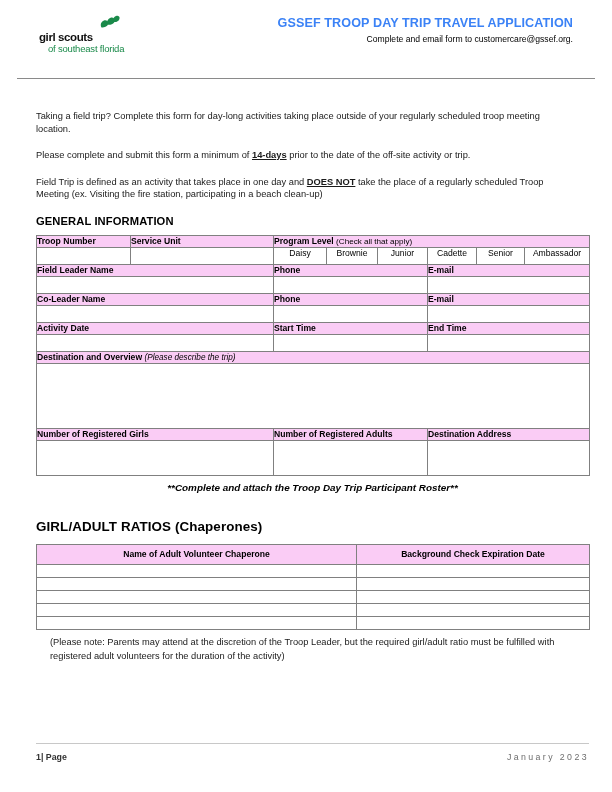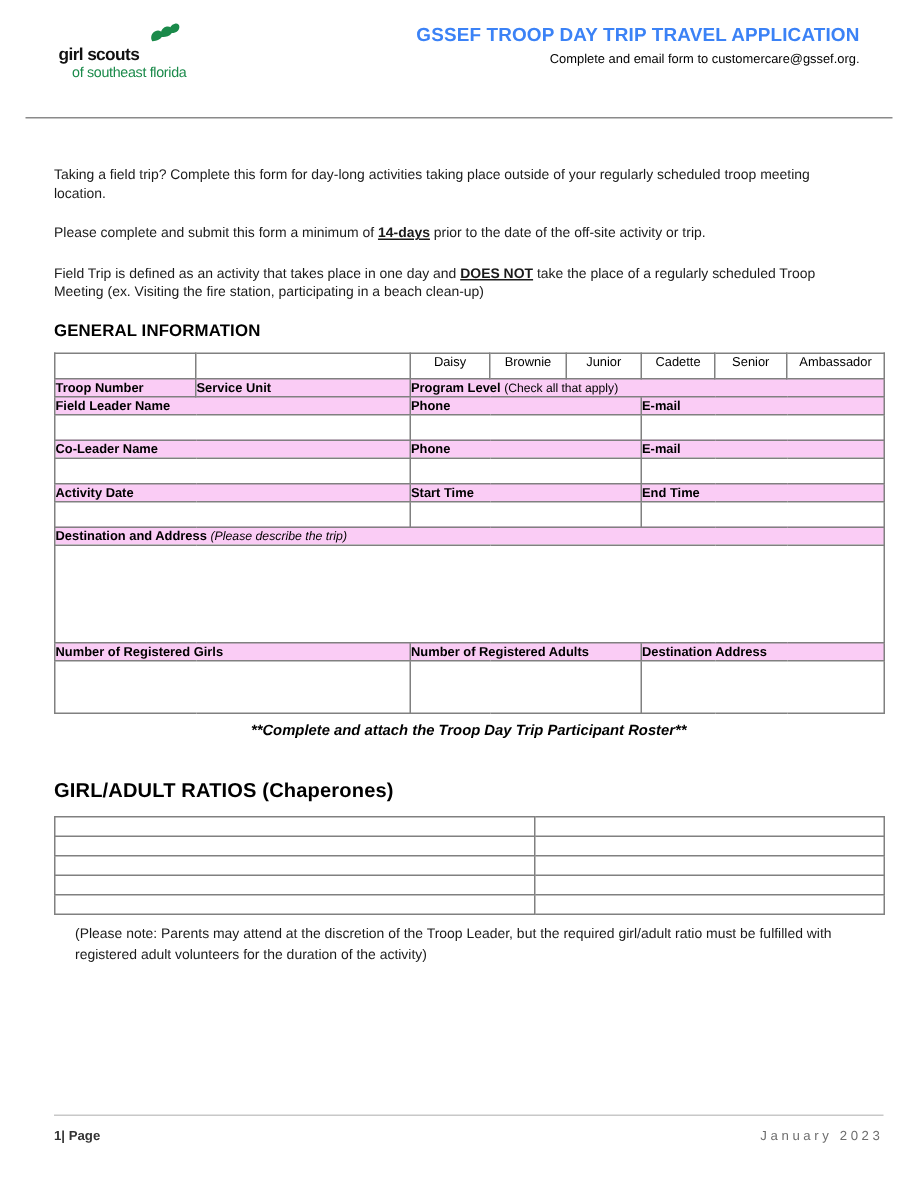--- a/index.html
+++ b/index.html
@@ -284,37 +284,37 @@
       <col style="width:53px">
       <col style="width:51px">
       <col style="width:50px">
       <col style="width:49px">
       <col style="width:48px">
       <col style="width:65px">
     </colgroup>
 
     <tbody>
         <tr>
+      <td class="lbl"><span>Troop Number</span></td>
+      <td class="lbl"><span>Service Unit</span></td>
+      <td class="lbl" colspan="6"><span>Program Level</span> <span class="note">(Check all that apply)</span></td>
+    </tr>
+
+    <tr>
       <td class="blank"></td>
       <td class="blank"></td>
       <td class="level">Daisy</td>
       <td class="level">Brownie</td>
       <td class="level">Junior</td>
       <td class="level">Cadette</td>
       <td class="level">Senior</td>
       <td class="level">Ambassador</td>
     </tr>
 
     <tr>
-      <td class="lbl"><span>Troop Number</span></td>
-      <td class="lbl"><span>Service Unit</span></td>
-      <td class="lbl" colspan="6"><span>Program Level</span> <span class="note">(Check all that apply)</span></td>
-    </tr>
-
-    <tr>
       <td class="lbl" colspan="2"><span>Field Leader Name</span></td>
       <td class="lbl" colspan="3"><span>Phone</span></td>
       <td class="lbl" colspan="3"><span>E-mail</span></td>
     </tr>
     <tr>
       <td class="blank" colspan="2"></td>
       <td class="blank" colspan="3"></td>
       <td class="blank" colspan="3"></td>
     </tr>
 
@@ -334,21 +334,21 @@
       <td class="lbl" colspan="3"><span>Start Time</span></td>
       <td class="lbl" colspan="3"><span>End Time</span></td>
     </tr>
     <tr>
       <td class="blank" colspan="2"></td>
       <td class="blank" colspan="3"></td>
       <td class="blank" colspan="3"></td>
     </tr>
 
     <tr>
-      <td class="lbl" colspan="8"><span>Destination and Address</span> <span class="note-i">(Please describe the trip)</span></td>
+      <td class="lbl" colspan="8"><span>Destination and Overview</span> <span class="note-i">(Please describe the trip)</span></td>
     </tr>
     <tr>
       <td class="blank-tall" colspan="8"></td>
     </tr>
 
     <tr>
       <td class="lbl center" colspan="2"><span>Number of Registered Girls</span></td>
       <td class="lbl center" colspan="3"><span>Number of Registered Adults</span></td>
       <td class="lbl" colspan="3"><span>Destination Address</span></td>
     </tr>
@@ -364,20 +364,24 @@
 
   <div class="ratios-wrap">
     <div class="section-head-lg">GIRL/ADULT RATIOS (Chaperones)</div>
 
     <table class="chap">
       <colgroup>
         <col style="width:320px">
         <col style="width:233px">
       </colgroup>
       <tbody>
+          <tr>
+        <td class="head">Name of Adult Volunteer Chaperone</td>
+        <td class="head">Background Check Expiration Date</td>
+      </tr>
       <tr>
         <td class="row"></td>
         <td class="row"></td>
       </tr>
       <tr>
         <td class="row"></td>
         <td class="row"></td>
       </tr>
       <tr>
         <td class="row"></td>

